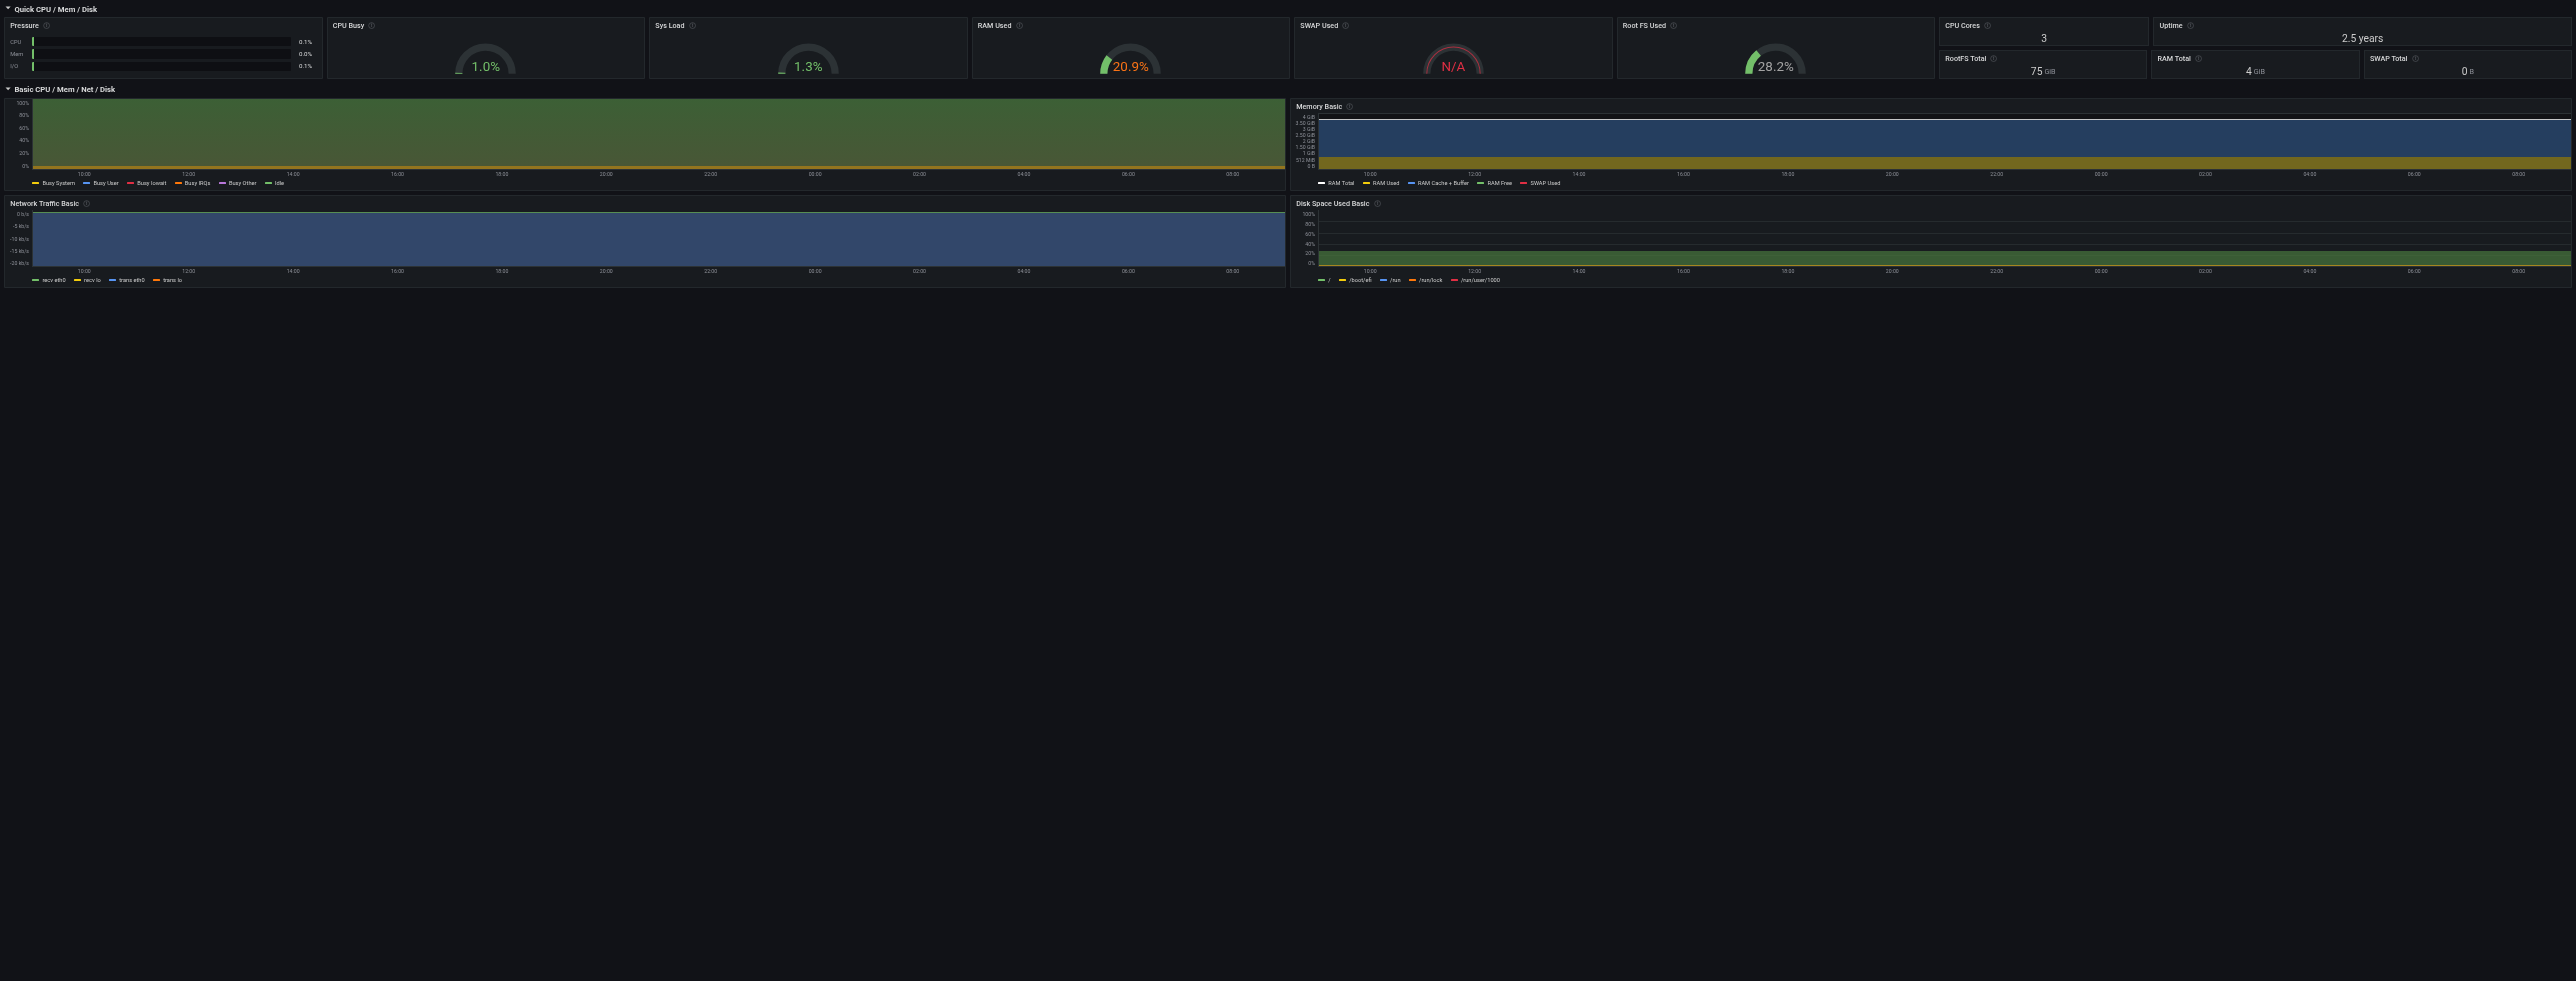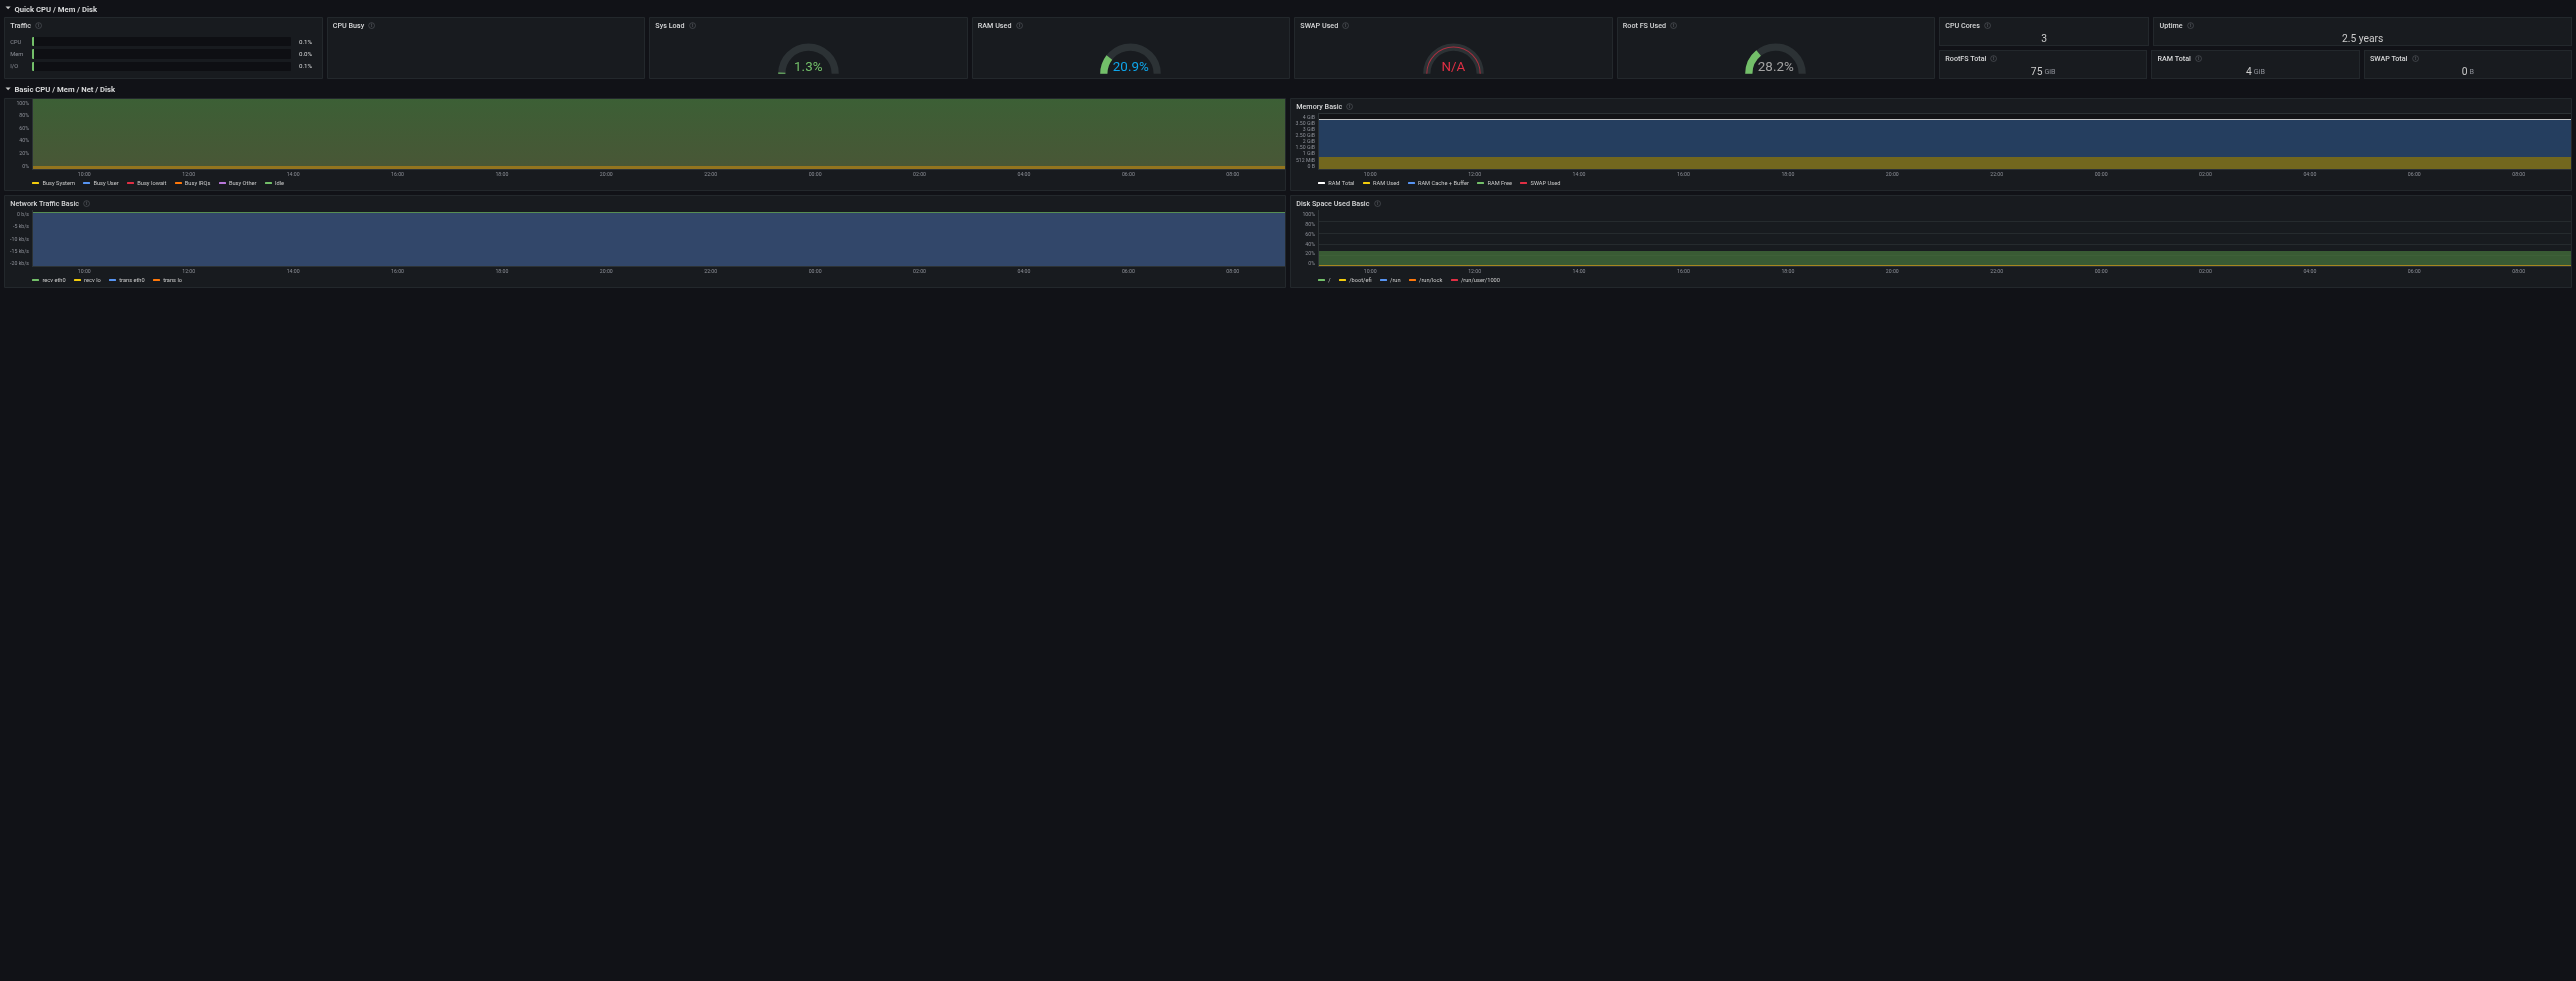--- a/index.html
+++ b/index.html
@@ -65,21 +65,21 @@
   <span class="chev"><svg viewBox="0 0 12 12">
         <path d="M1 3 L6 8 L11 3 Z"></path>
       </svg></span>
   <h2>Quick CPU / Mem / Disk</h2>
 </div>
 
 <div class="grid">
 
   <div class="panel" style="flex:1.3">
     <div class="panel-title">
-      <span>Traffic</span>
+      <span>Pressure</span>
       <span class="info-icon"><svg viewBox="0 0 16 16">
             <circle cx="8" cy="8" r="6.5" stroke-width="1.2"></circle>
             <line x1="8" y1="7" x2="8" y2="11" stroke-width="1.4"></line>
             <circle cx="8" cy="4.8" r="0.8" fill="#8e9199"></circle>
           </svg></span>
     </div>
     <div class="pressure-body" id="pressure-body">
         <div class="pressure-row">
           <span class="plabel">CPU</span>
     <div class="pbar">
@@ -106,20 +106,29 @@
 
   <div id="gauges-holder" style="display:contents"><div class="panel" style="flex: 1.3 1 0%;">
         <div class="panel-title">
           <span>CPU Busy</span>
           <span class="info-icon"><svg viewBox="0 0 16 16">
               <circle cx="8" cy="8" r="6.5" stroke-width="1.2"></circle>
               <line x1="8" y1="7" x2="8" y2="11" stroke-width="1.4"></line>
               <circle cx="8" cy="4.8" r="0.8" fill="#8e9199"></circle>
             </svg></span>
         </div>
+  <div class="gauge-body">
+          <div class="gauge-wrap">
+            <svg width="77" height="39" viewBox="0 0 150 75">
+              <path d="M 23 75 A 52 52 0 0 1 127 75" stroke="#2c3235" stroke-width="14" fill="none" stroke-linecap="butt"></path>
+              <path d="M 23 75 A 52 52 0 0 1 23.025658860981956 73.36664052793734" stroke="#73bf69" stroke-width="14" fill="none"></path>
+            </svg>
+            <div class="gauge-val" style="color:#73bf69">1.0%</div>
+          </div>
+        </div>
       </div><div class="panel" style="flex: 1.3 1 0%;">
         <div class="panel-title">
           <span>Sys Load</span>
           <span class="info-icon"><svg viewBox="0 0 16 16">
               <circle cx="8" cy="8" r="6.5" stroke-width="1.2"></circle>
               <line x1="8" y1="7" x2="8" y2="11" stroke-width="1.4"></line>
               <circle cx="8" cy="4.8" r="0.8" fill="#8e9199"></circle>
             </svg></span>
         </div>
   <div class="gauge-body">
@@ -139,21 +148,21 @@
               <line x1="8" y1="7" x2="8" y2="11" stroke-width="1.4"></line>
               <circle cx="8" cy="4.8" r="0.8" fill="#8e9199"></circle>
             </svg></span>
         </div>
   <div class="gauge-body">
           <div class="gauge-wrap">
             <svg width="77" height="39" viewBox="0 0 150 75">
               <path d="M 23 75 A 52 52 0 0 1 127 75" stroke="#2c3235" stroke-width="14" fill="none" stroke-linecap="butt"></path>
               <path d="M 23 75 A 52 52 0 0 1 33.812016059001714 43.25807222495666" stroke="#73bf69" stroke-width="14" fill="none"></path>
             </svg>
-            <div class="gauge-val" style="color:#0ea5e9">20.9%</div>
+            <div class="gauge-val" style="color:#f97316">20.9%</div>
           </div>
         </div>
       </div><div class="panel" style="flex: 1.3 1 0%;">
         <div class="panel-title">
           <span>SWAP Used</span>
           <span class="info-icon"><svg viewBox="0 0 16 16">
               <circle cx="8" cy="8" r="6.5" stroke-width="1.2"></circle>
               <line x1="8" y1="7" x2="8" y2="11" stroke-width="1.4"></line>
               <circle cx="8" cy="4.8" r="0.8" fill="#8e9199"></circle>
             </svg></span>

